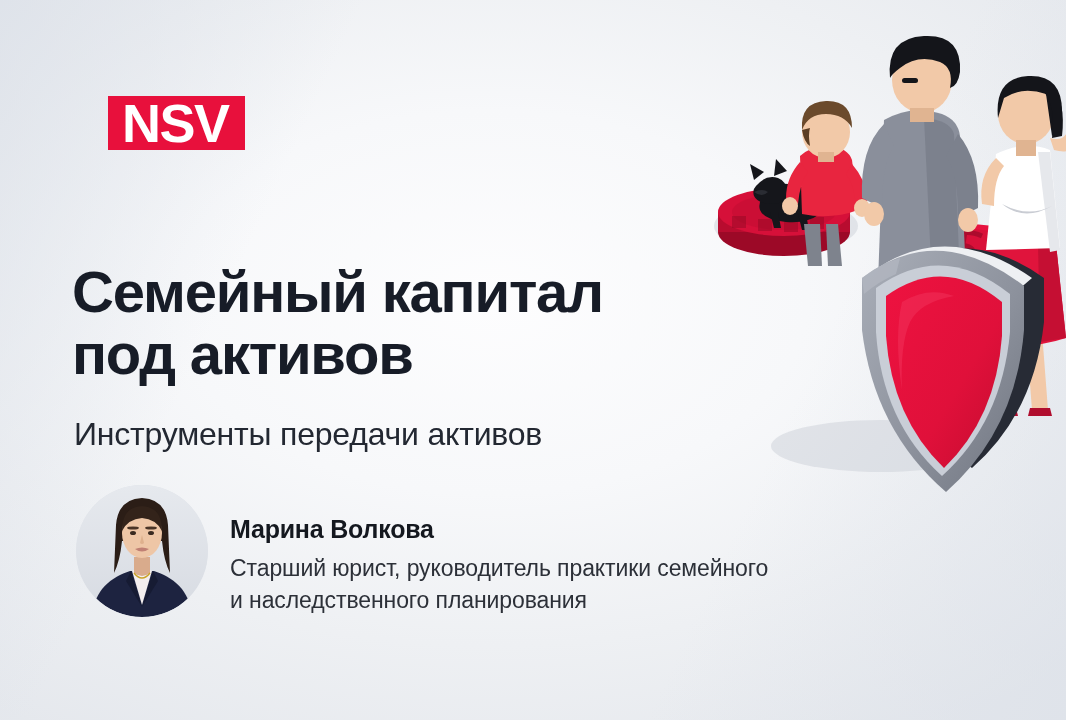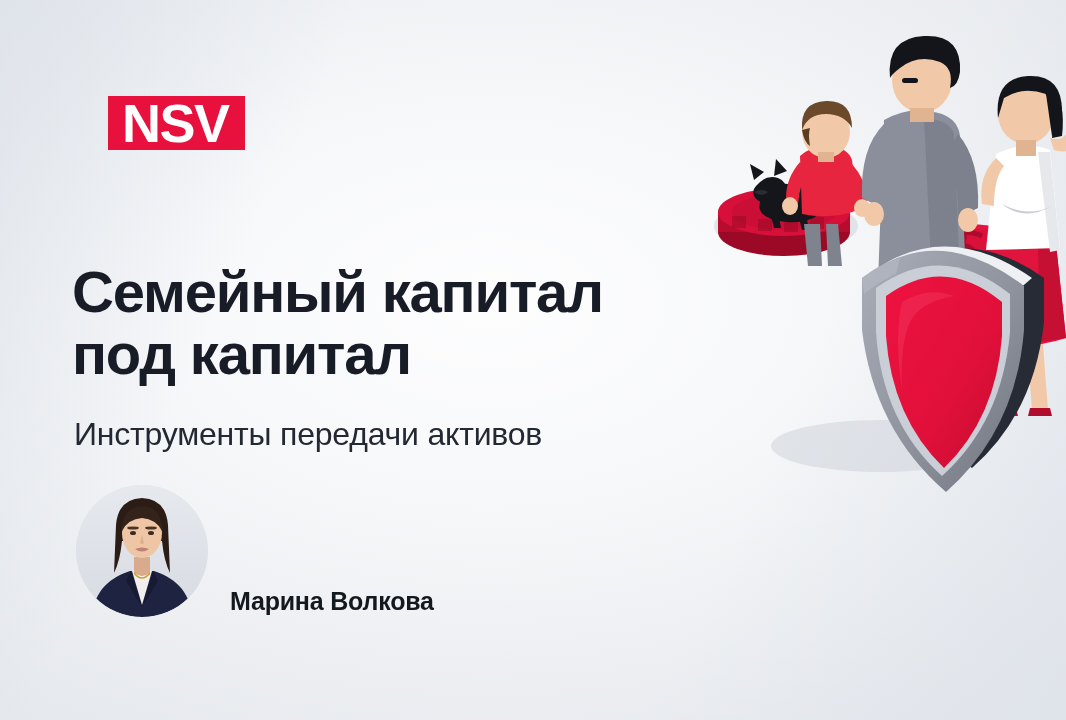--- a/index.html
+++ b/index.html
@@ -162,21 +162,21 @@
       <div class="logo-bar b2"></div>
       <div class="logo-bar b3"></div>
     </div>
     <div class="logo-plate">
       <span class="logo-text">NSV</span>
     </div>
   </div>
 
   <h1 class="headline">
     <span class="line">Семейный капитал</span>
-    <span class="line">под капитал</span>
+    <span class="line">под активов</span>
   </h1>
 
   <div class="subhead">Инструменты передачи активов</div>
 
   <div class="speaker">
 
     <div class="avatar">
       <svg viewBox="0 0 132 132" xmlns="http://www.w3.org/2000/svg" aria-hidden="true">
         <defs>
           <clipPath id="avClip">
@@ -215,20 +215,24 @@
 
           <path d="M59 64 Q66 61 73 64 Q66 69 59 64 Z" fill="#c08074"></path>
 
           <path d="M58 88 Q66 98 74 88" stroke="#c9a227" stroke-width="1.4" fill="none"></path>
         </g>
       </svg>
     </div>
 
     <div class="speaker-text">
       <div class="speaker-name">Марина Волкова</div>
+      <div class="speaker-role">
+        <span class="rline">Старший юрист, руководитель практики семейного</span>
+        <span class="rline">и наследственного планирования</span>
+      </div>
     </div>
   </div>
 
   <div class="illustration">
     <svg viewBox="0 0 400 500" xmlns="http://www.w3.org/2000/svg" aria-hidden="true">
       <defs>
         <linearGradient id="shFace" x1="0" y1="0" x2="1" y2="1">
           <stop offset="0%" stop-color="#ee1240"></stop>
           <stop offset="60%" stop-color="#e0103a"></stop>
           <stop offset="100%" stop-color="#c50c30"></stop>

